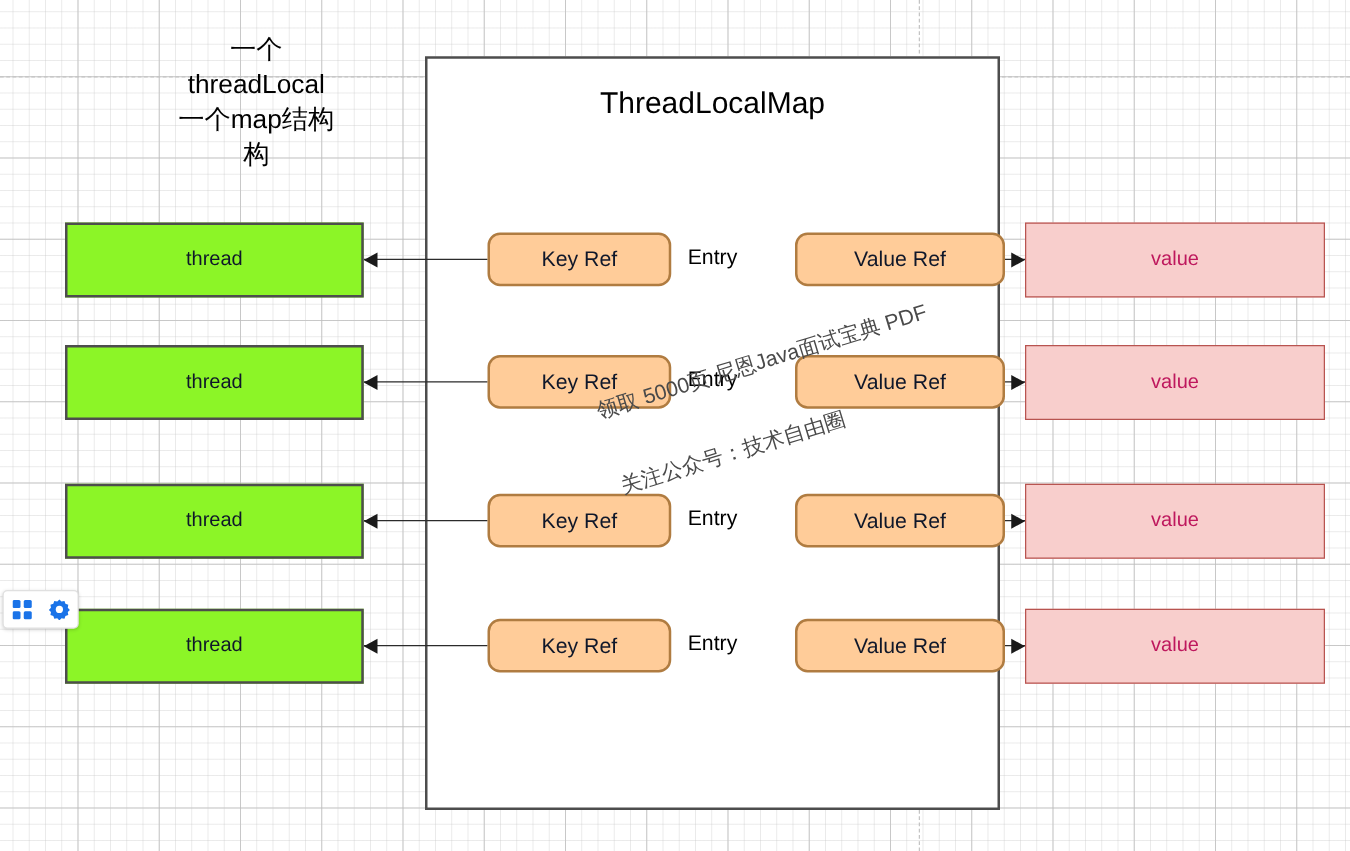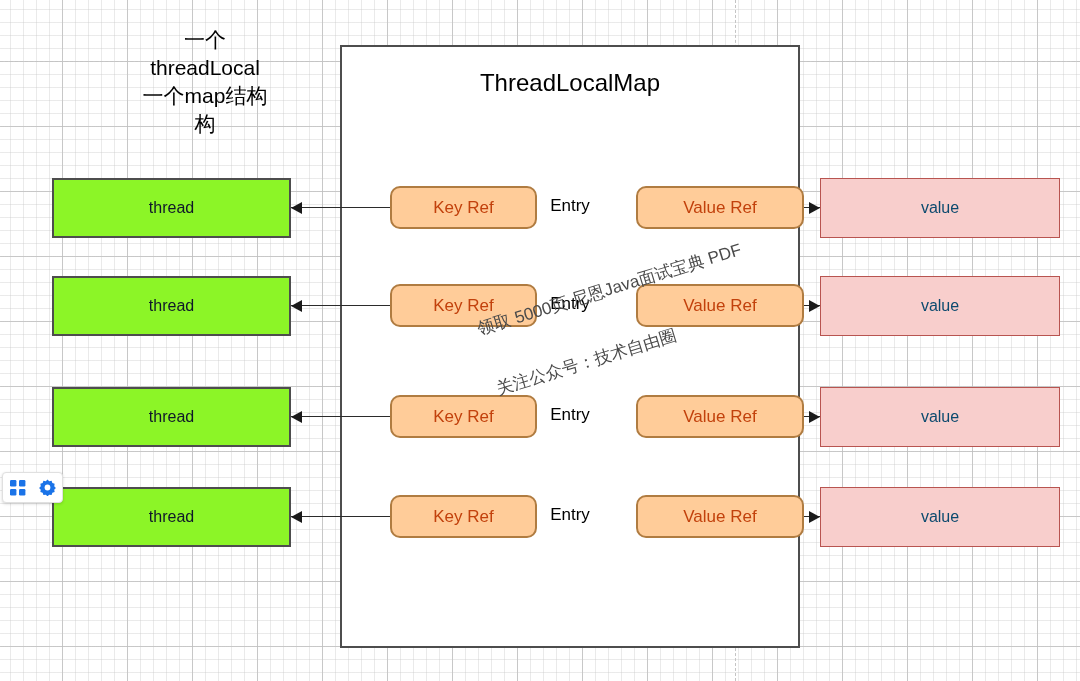--- a/index.html
+++ b/index.html
@@ -93,21 +93,21 @@
     position: absolute;
     height: 43px;
     background: #ffcc99;
     border: 2px solid #b07c41;
     border-radius: 10px;
     box-sizing: border-box;
     display: flex;
     align-items: center;
     justify-content: center;
     font-size: 17px;
-    color: #c2410c;
+    color: #0f172a;
   }
   .key-ref { left: 390px; width: 147px; }
   .value-ref { left: 636px; width: 168px; }
 
   .entry-label {
     position: absolute;
     left: 543px;
     width: 54px;
     text-align: center;
     font-size: 17px;
@@ -120,21 +120,21 @@
     left: 820px;
     width: 240px;
     height: 60px;
     background: #f8cecc;
     border: 1px solid #b85450;
     box-sizing: border-box;
     display: flex;
     align-items: center;
     justify-content: center;
     font-size: 16px;
-    color: #0c4a6e;
+    color: #be185d;
   }
 
   
   .conn {
     position: absolute;
     height: 0;
     border-top: 1.6px solid #2b2b2b;
   }
   .arrow-left, .arrow-right {
     position: absolute;

